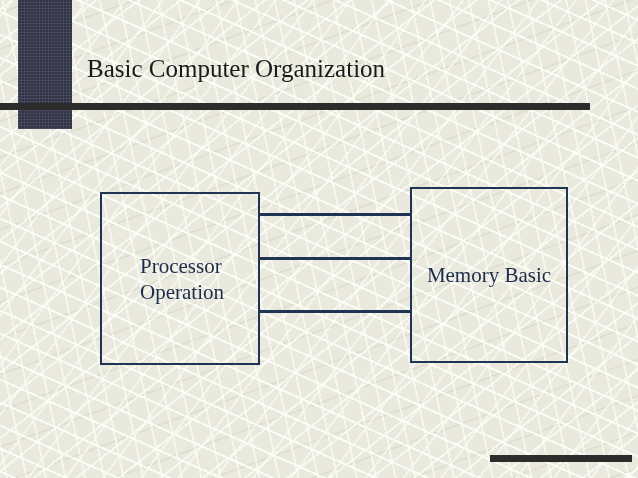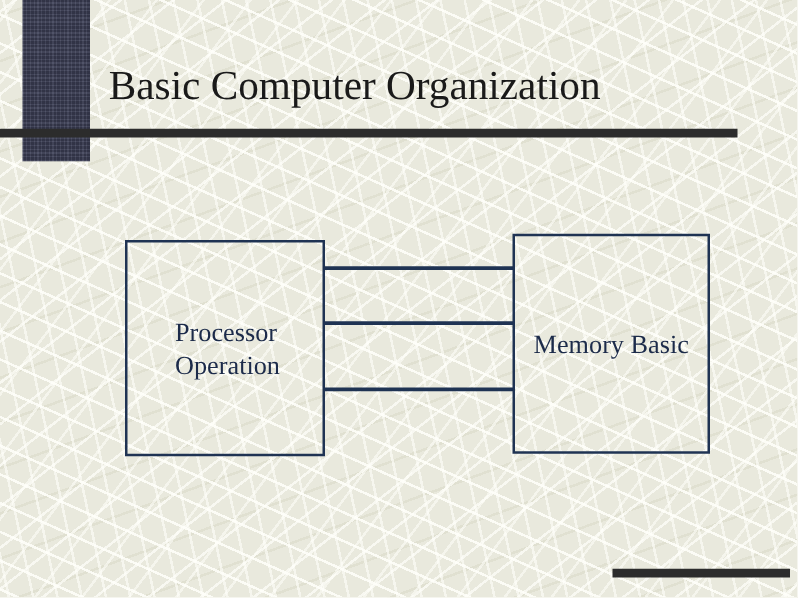--- a/index.html
+++ b/index.html
@@ -63,21 +63,21 @@
     width: 590px;
     height: 7px;
     background-color: #2c2c2c;
   }
   #slide-title {
     position: absolute;
     left: 87px;
     top: 50px;
     width: 520px;
     color: #1a1a1a;
-    font-size: 33px;
+    font-size: 25px;
     line-height: 38px;
     white-space: nowrap;
   }
   
   #diagram {
     position: absolute;
     left: 0;
     top: 0;
     width: 638px;
     height: 478px;

